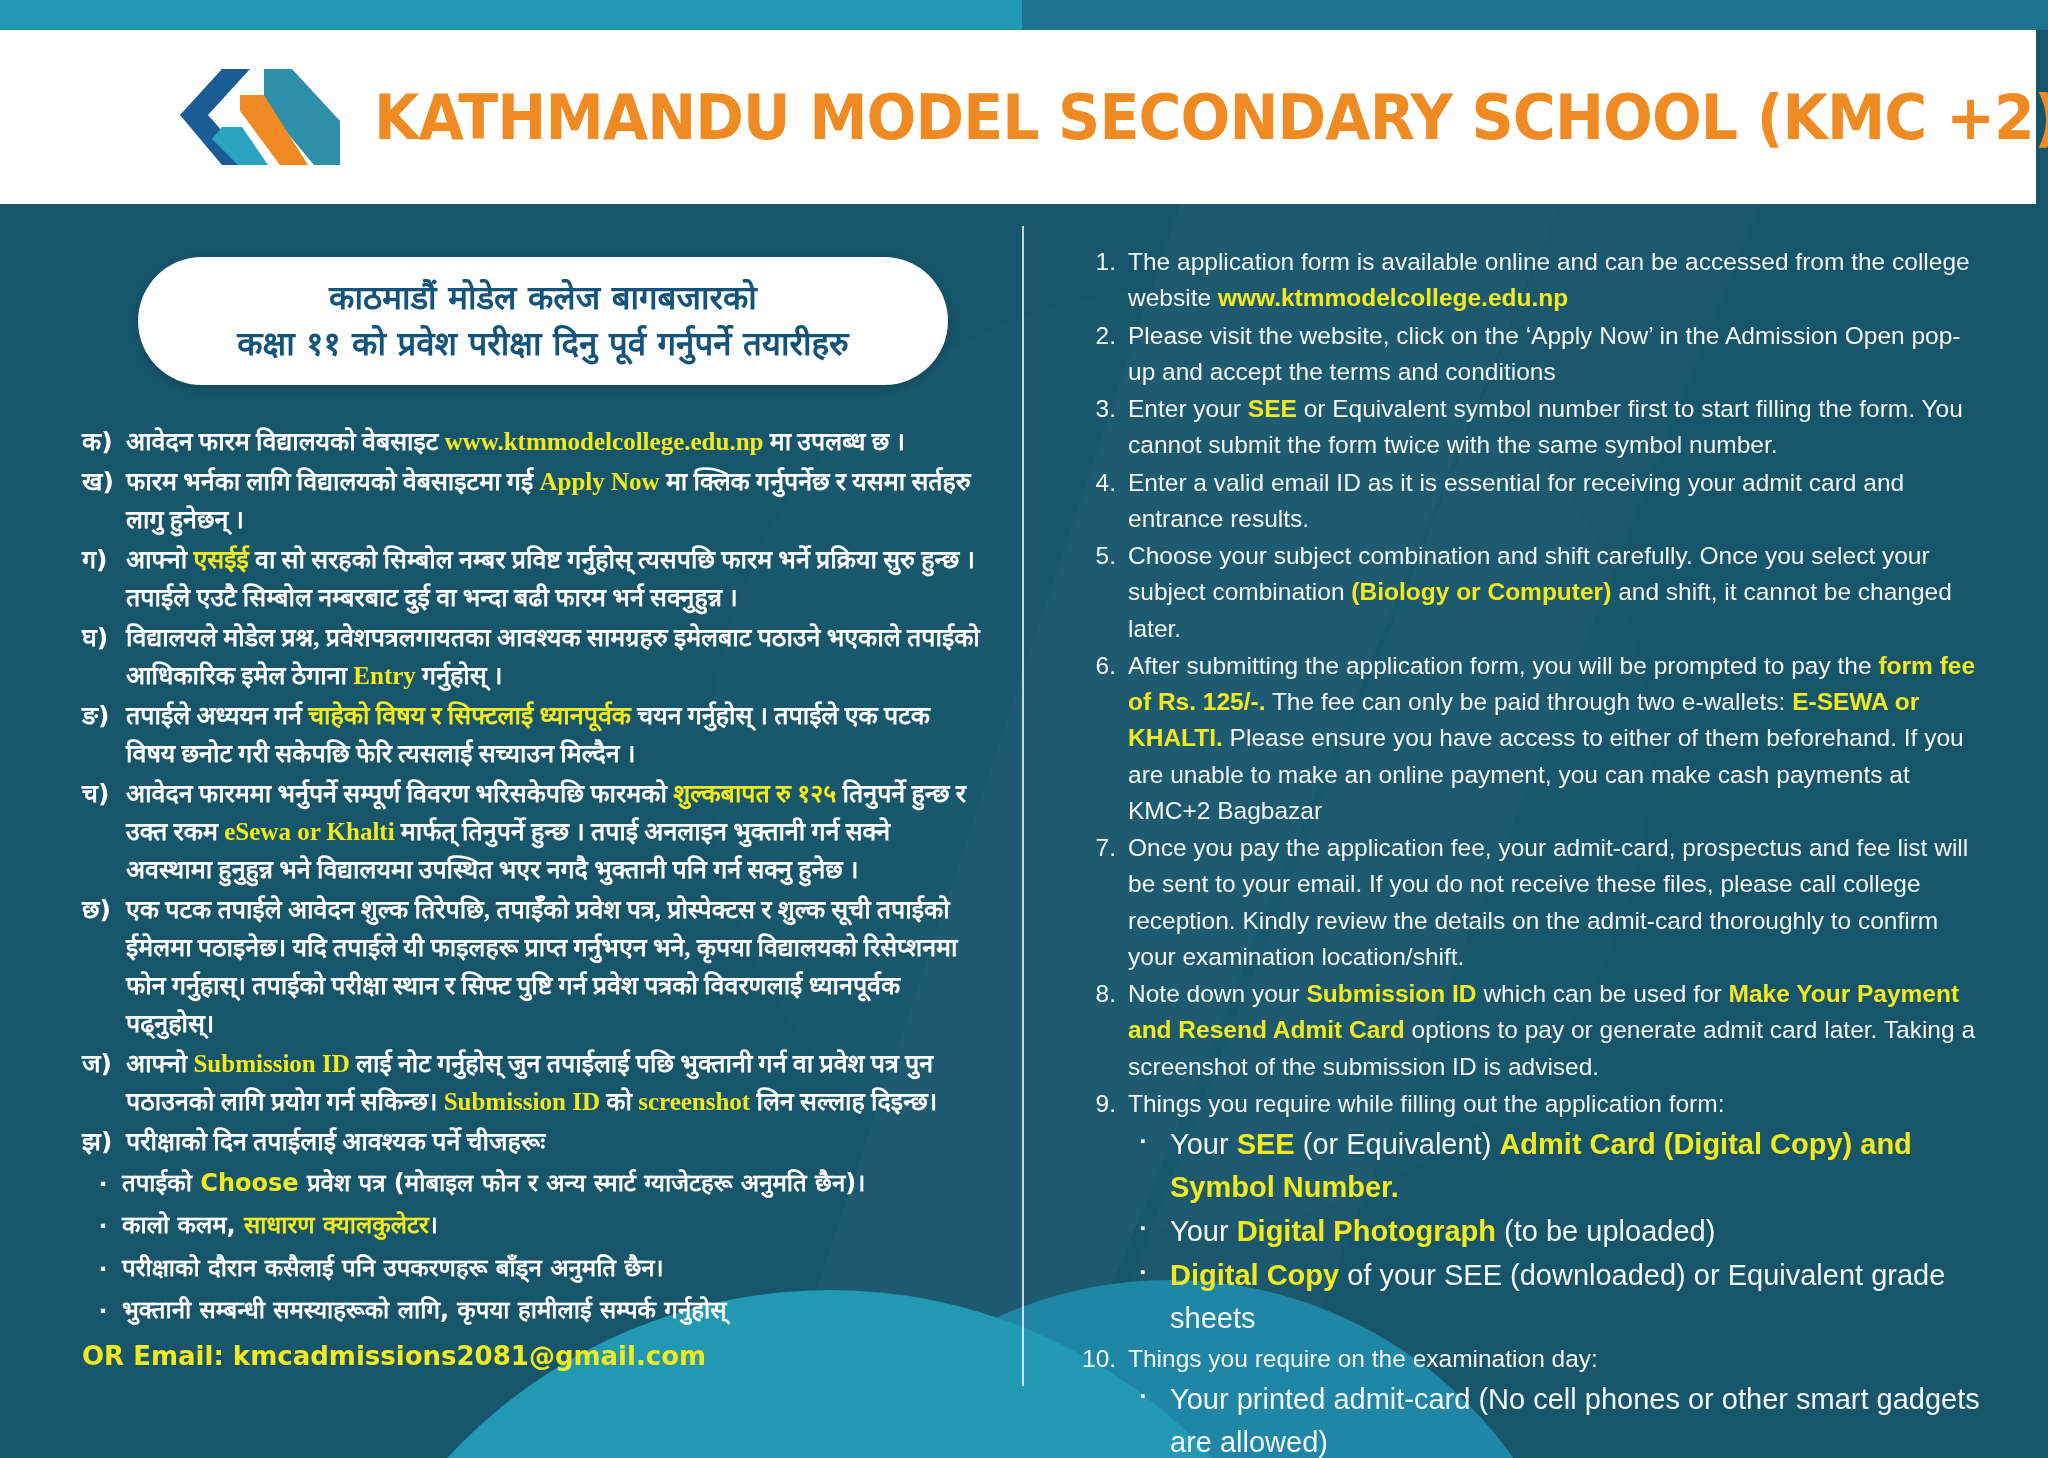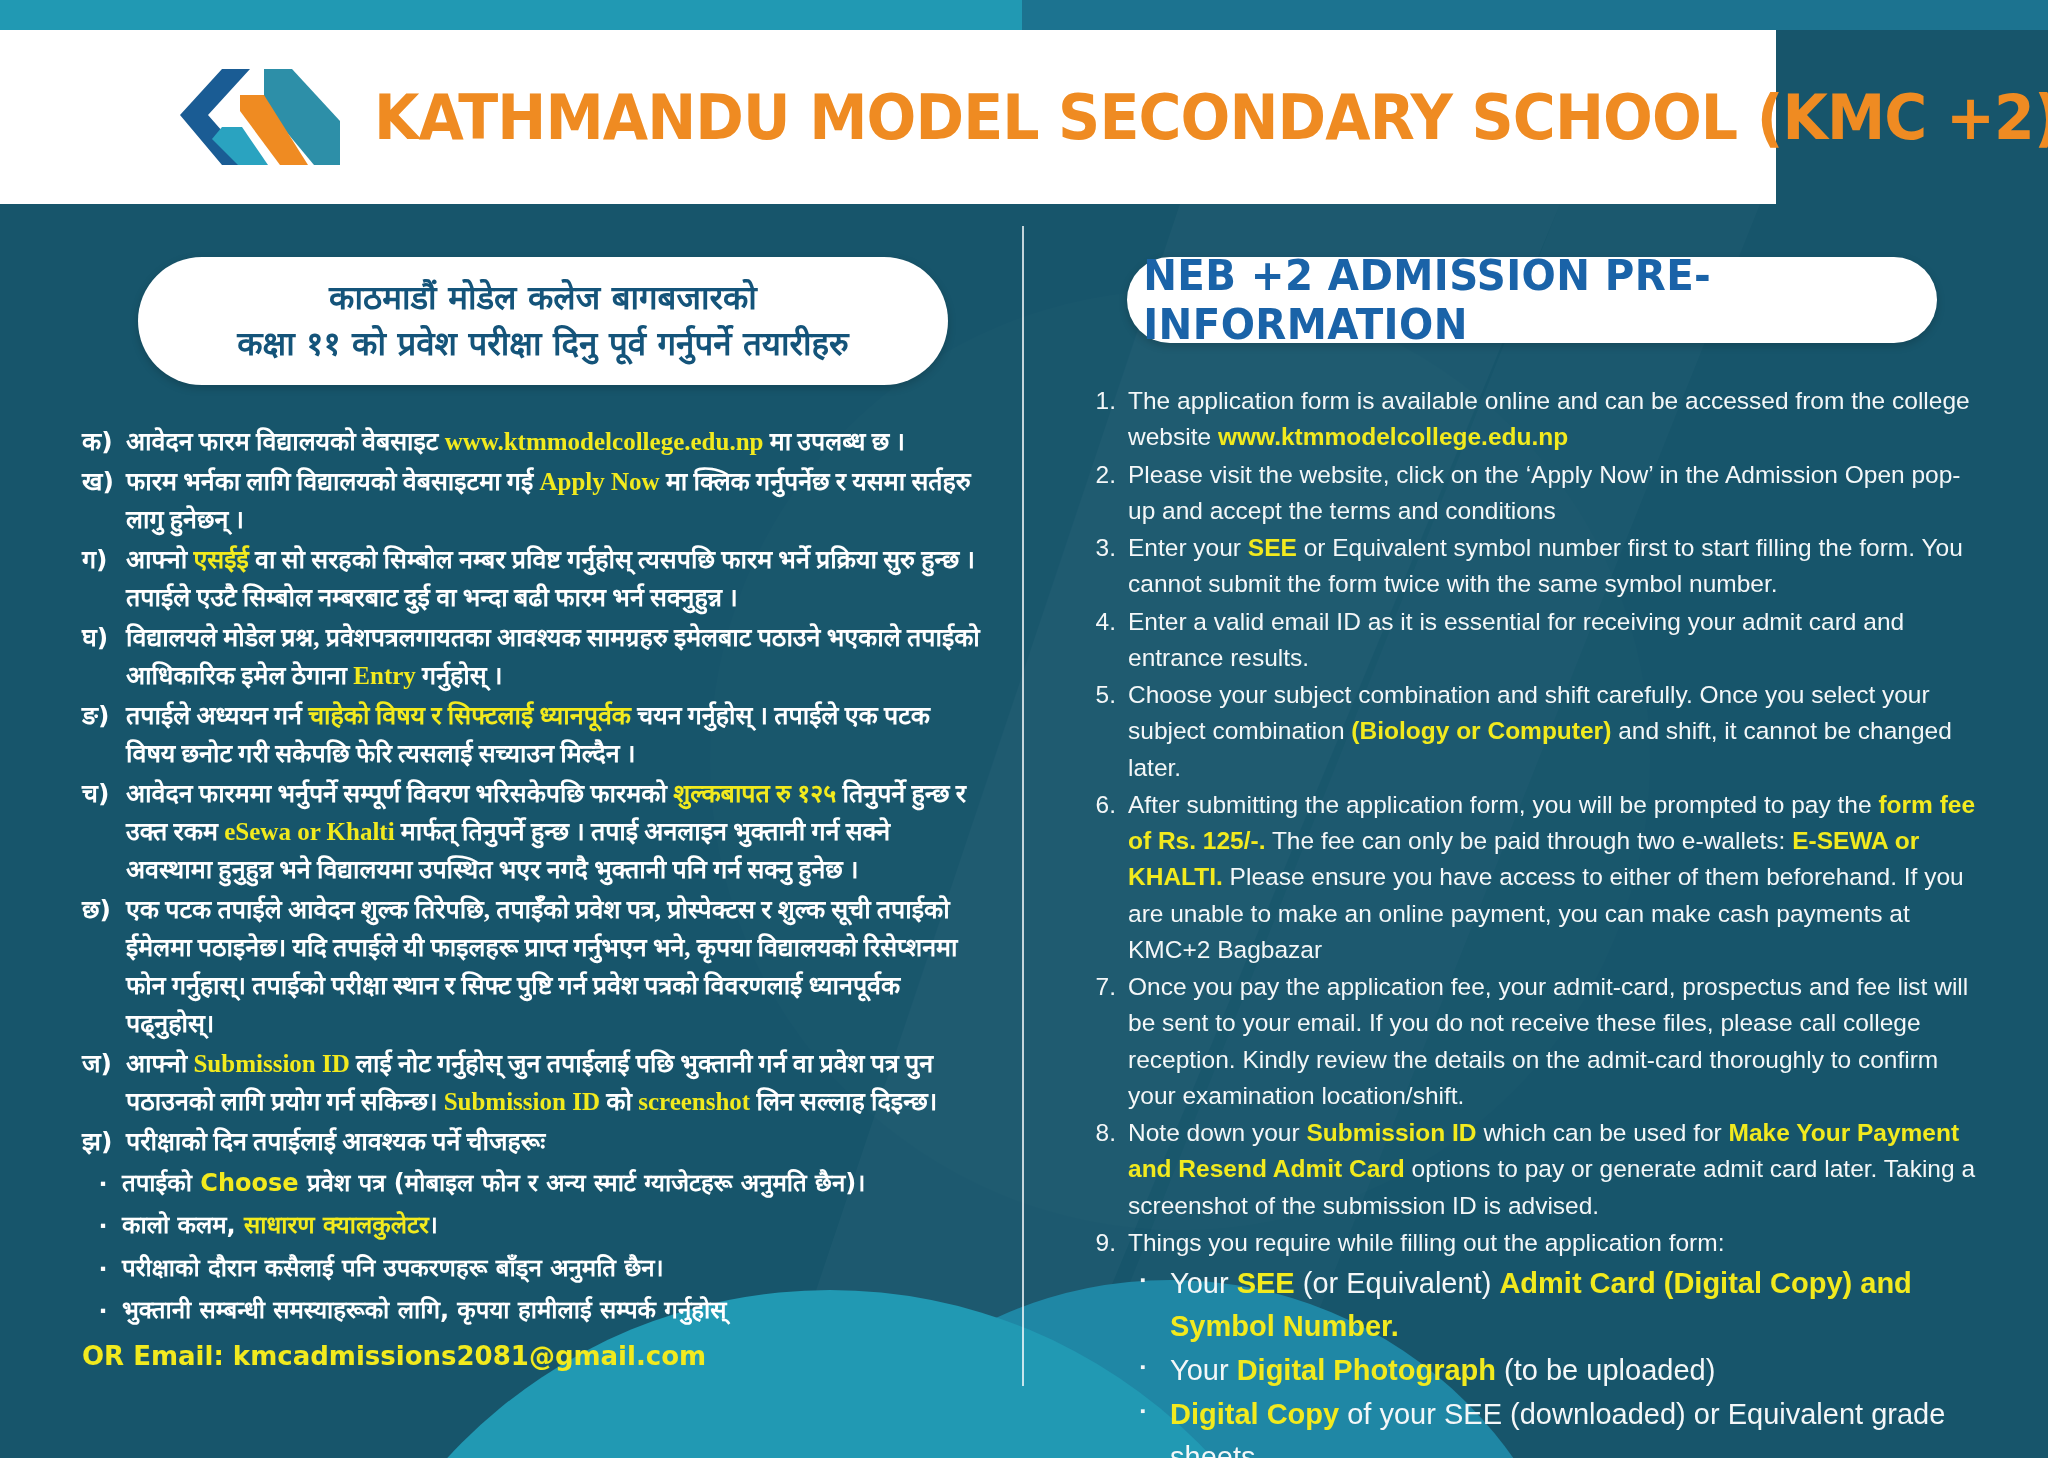--- a/index.html
+++ b/index.html
@@ -22,21 +22,21 @@
 
   
   .top-strip { position: absolute; top: 0; left: 0; width: 2048px; height: 30px; display: flex; z-index: 6;}
   .top-strip .left  { width: 1022px; height: 30px; background: #2199b3; }
   .top-strip .right { width: 1026px; height: 30px; background: #1c7390; }
 
   
   .header-band {
     position: absolute;
     top: 30px; left: 0;
-    width: 1776px; height: 174px;
+    width: 2036px; height: 174px;
     background: #ffffff;
     z-index: 5;
     display: flex;
     align-items: center;
   }
   .header-inner { display: flex; align-items: center; gap: 26px; padding-left: 168px; }
 
   .logo-mark { width: 180px; height: 104px; display:block; }
 
   .school-title {
@@ -275,23 +275,20 @@
             <div class="txt"><span>भुक्तानी सम्बन्धी समस्याहरूको लागि, कृपया हामीलाई सम्पर्क गर्नुहोस्</span></div>
           </div>
         </div>
 
       <div class="np-contact">
         <div>OR Email: kmcadmissions2081@gmail.com</div>
       </div>
     </div>
 
     <div class="col-right">
-      <div class="pill pill-right">
-        <div class="ln">NEB +2 ADMISSION PRE-INFORMATION</div>
-      </div>
 
       <div class="en-list" id="en-list">
           <div class="en-item">
             <div class="en-num">1.</div>
             <div class="en-text"><span>The application form is available online and can be accessed from the college website </span><span class="hl">www.ktmmodelcollege.edu.np</span></div>
           </div>
           <div class="en-item">
             <div class="en-num">2.</div>
             <div class="en-text"><span>Please visit the website, click on the ‘Apply Now’ in the Admission Open pop-up and accept the terms and conditions</span></div>
           </div>

